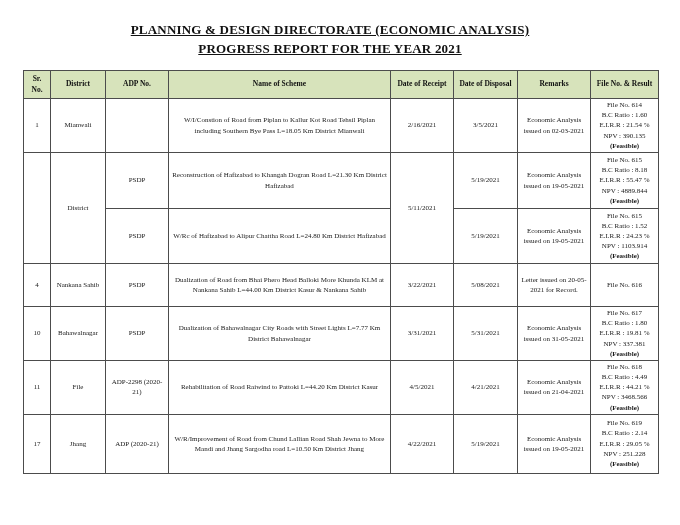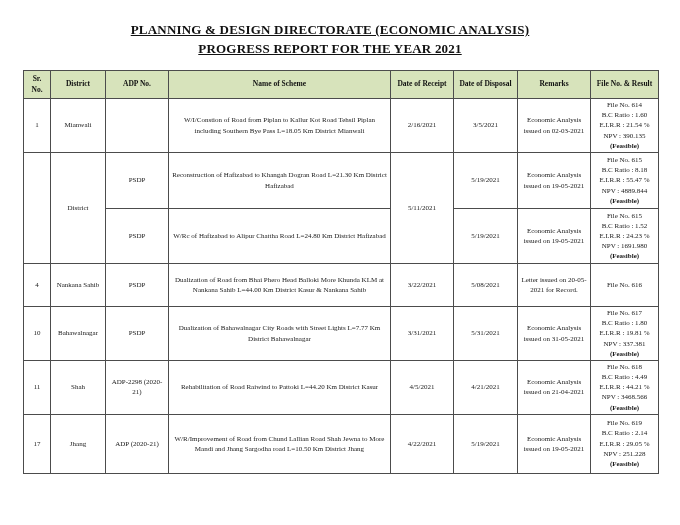--- a/index.html
+++ b/index.html
@@ -140,21 +140,21 @@
 
       <tr style="height:55px">
         <td class="adp-cell">PSDP</td>
         <td class="scheme">W/Rc of Hafizabad to Alipur Chattha Road L=24.80 Km District Hafizabad</td>
         <td class="date-cell">5/19/2021</td>
         <td class="remarks-cell">Economic Analysis issued on 19-05-2021</td>
         <td class="file-cell">
           <span class="file-line">File No. 615</span>
           <span class="file-line">B.C Ratio : 1.52</span>
           <span class="file-line">E.I.R.R : 24.23 %</span>
-          <span class="file-line">NPV : 1691.980</span>
+          <span class="file-line">NPV : 1103.914</span>
           <span class="file-line feasible">(Feasible)</span>
         </td>
       </tr>
 
       <tr style="height:43px">
         <td class="sr-cell">4</td>
         <td class="district-cell">Nankana Sahib</td>
         <td class="adp-cell">PSDP</td>
         <td class="scheme">Dualization of Road from Bhai Phero Head Balloki More Khunda KLM at Nankana Sahib L=44.00 Km District Kasur &amp; Nankana Sahib</td>
         <td class="date-cell">3/22/2021</td>
@@ -177,21 +177,21 @@
           <span class="file-line">File No. 617</span>
           <span class="file-line">B.C Ratio : 1.80</span>
           <span class="file-line">E.I.R.R : 19.81 %</span>
           <span class="file-line">NPV : 337.381</span>
           <span class="file-line feasible">(Feasible)</span>
         </td>
       </tr>
 
       <tr style="height:53px">
         <td class="sr-cell">11</td>
-        <td class="district-cell">Shah</td>
+        <td class="district-cell">File</td>
         <td class="adp-cell">ADP-2298 (2020-21)</td>
         <td class="scheme">Rehabilitation of Road Raiwind to Pattoki L=44.20 Km District Kasur</td>
         <td class="date-cell">4/5/2021</td>
         <td class="date-cell">4/21/2021</td>
         <td class="remarks-cell">Economic Analysis issued on 21-04-2021</td>
         <td class="file-cell">
           <span class="file-line">File No. 618</span>
           <span class="file-line">B.C Ratio : 4.49</span>
           <span class="file-line">E.I.R.R : 44.21 %</span>
           <span class="file-line">NPV : 3468.566</span>

